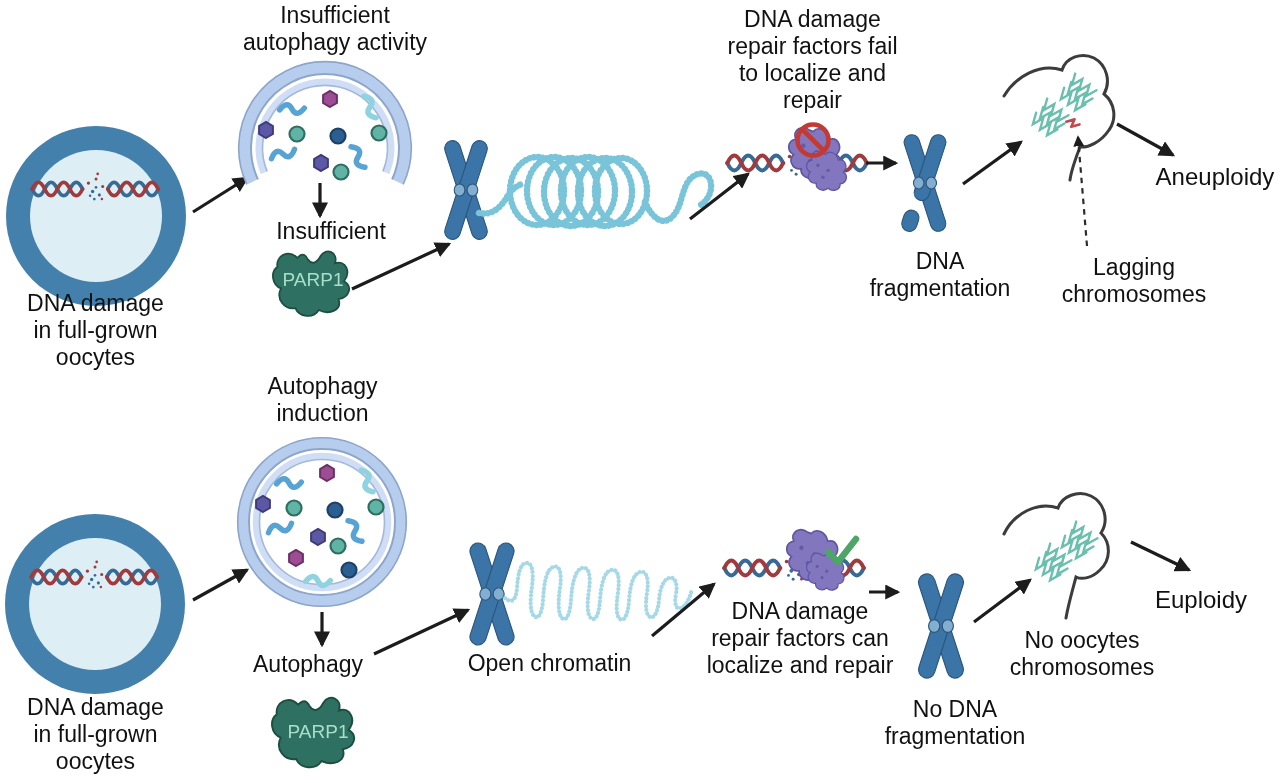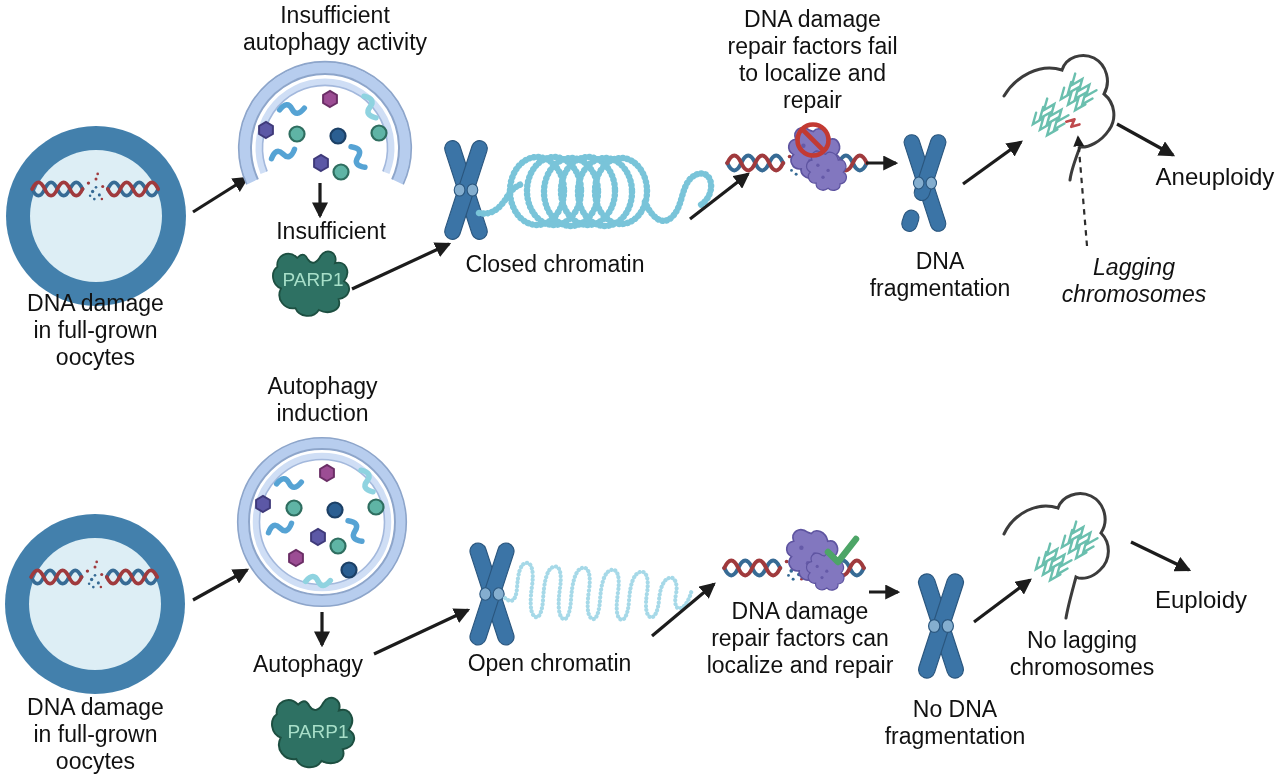--- a/index.html
+++ b/index.html
@@ -331,31 +331,30 @@
 autophagy activity</div>
 
 <div class="lbl" style="left:8px;top:290px;width:175px;">DNA damage
 in full-grown
 oocytes</div>
 
 <div class="lbl" style="left:246px;top:218px;width:170px;">Insufficient</div>
 
 <div class="lbl parp" style="left:268px;top:270px;width:90px;">PARP1</div>
 
-<div class="lbl" style="left:440px;top:251px;width:230px;">Closed chromatin</div>
 
 <div class="lbl" style="left:700px;top:6px;width:225px;">DNA damage
 repair factors fail
 to localize and
 repair</div>
 
 <div class="lbl" style="left:855px;top:248px;width:170px;">DNA
 fragmentation</div>
 
-<div class="lbl" style="left:1049px;top:254px;width:170px;font-style:italic;">Lagging
+<div class="lbl" style="left:1049px;top:254px;width:170px;">Lagging
 chromosomes</div>
 
 <div class="lbl big" style="left:1145px;top:163px;width:140px;">Aneuploidy</div>
 
 <div class="lbl" style="left:235px;top:373px;width:175px;text-align:center;">Autophagy
 induction</div>
 
 <div class="lbl" style="left:8px;top:694px;width:175px;">DNA damage
 in full-grown
 oocytes</div>
@@ -366,18 +365,18 @@
 
 <div class="lbl" style="left:452px;top:650px;width:195px;">Open chromatin</div>
 
 <div class="lbl" style="left:692px;top:598px;width:216px;">DNA damage
 repair factors can
 localize and repair</div>
 
 <div class="lbl" style="left:870px;top:696px;width:170px;">No DNA
 fragmentation</div>
 
-<div class="lbl" style="left:997px;top:627px;width:170px;">No lagging
+<div class="lbl" style="left:997px;top:627px;width:170px;">No oocytes
 chromosomes</div>
 
 <div class="lbl big" style="left:1146px;top:586px;width:110px;">Euploidy</div>
 
 </div>
 
 </body></html>

